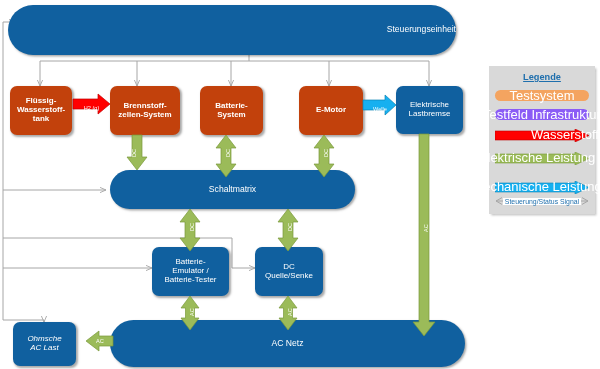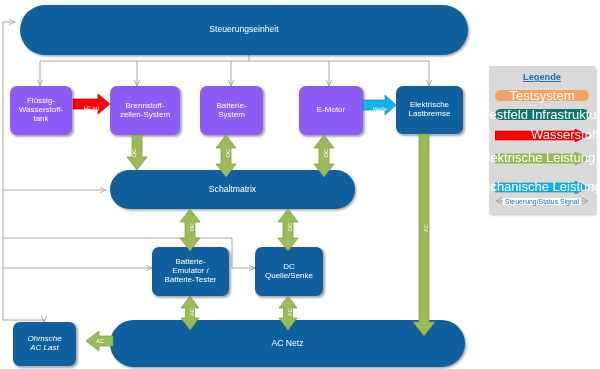--- a/index.html
+++ b/index.html
@@ -17,21 +17,21 @@
 
   .node {
     position: absolute;
     display: flex; align-items: center; justify-content: center;
     text-align: center;
     color: #ffffff;
     line-height: 1.12;
     z-index: 2;
     box-shadow: 1.5px 1.5px 2.2px rgba(0,0,0,0.34);
   }
-  .orange { background: #8b5cf6; border-radius: 7px; font-size: 8px; }
+  .orange { background: #c2410c; border-radius: 7px; font-size: 8px; font-weight: bold; }
   .blue   { background: #10609F; border-radius: 7px; font-size: 8px; }
   .pill   { background: #10609F; border-radius: 26px; font-size: 8.6px; }
 
   
   #legend {
     position: absolute; left: 489px; top: 66px;
     width: 106px; height: 148px;
     background: #D9D9D9;
     z-index: 4;
     box-shadow: 1.5px 1.5px 2.2px rgba(0,0,0,0.25);
@@ -40,21 +40,21 @@
     position: absolute; left: 0; top: 6px; width: 106px;
     text-align: center; color: #1F6FAD; font-size: 9.2px; font-weight: 600; text-decoration: underline;
   }
   .lg-row { position: absolute; left: 6px; width: 94px; }
   .lg-cap {
     position: absolute; left: 0; top: 0; width: 100%; height: 100%;
     display: flex; align-items: center; justify-content: center;
     font-size: 13px; color: #ffffff; white-space: nowrap;
   }
   .lg-pillO { background: #F4A460; border-radius: 9px; height: 11px; }
-  .lg-pillB { background: #0f766e; border-radius: 9px; height: 11px; }
+  .lg-pillB { background: #8b5cf6; border-radius: 9px; height: 11px; }
   .lg-sig {
     position: absolute; left: 6px; width: 94px; height: 12px;
     display: flex; align-items: center; justify-content: center;
     font-size: 6.9px; color: #1F6FAD; white-space: nowrap;
   }
   .lg-sigbox { background: #ffffff; padding: 0 2px; }
 
   .vlabel {
     position: absolute; color: #ffffff; font-size: 5.4px;
     transform: rotate(-90deg); transform-origin: center center;
@@ -121,21 +121,21 @@
       <path d="M113,336 v10 h-14 v5 l-13,-10 l13,-10 v5 h14 z" fill="#9BBB59"></path>
     </g>
     <g>
 
       <path d="M73,99 h25 v-5 l12,10 l-12,10 v-5 h-25 z" fill="#FF0000" stroke="#C00000" stroke-width="0.7"></path>
 
       <path d="M363,100 h22 v-5 l11,10 l-11,10 v-5 h-22 z" fill="#16B0F0" stroke="#0B84B5" stroke-width="0.7"></path>
     </g>
   </svg>
 
-  <div class="node pill" style="left:20px; top:5px; width:448px; height:50px;">
+  <div class="node pill" style="left:8px; top:5px; width:448px; height:50px;justify-content:flex-end;">
     <span>Steuerungseinheit</span>
   </div>
 
   <div class="node orange" style="left:10px; top:86px; width:62px; height:49px;">
     <span class="ml">Flüssig-<br>Wasserstoff-<br>tank</span>
   </div>
 
   <div class="node orange" style="left:110px; top:86px; width:70px; height:49px;">
     <span class="ml">Brennstoff-<br>zellen-System</span>
   </div>

